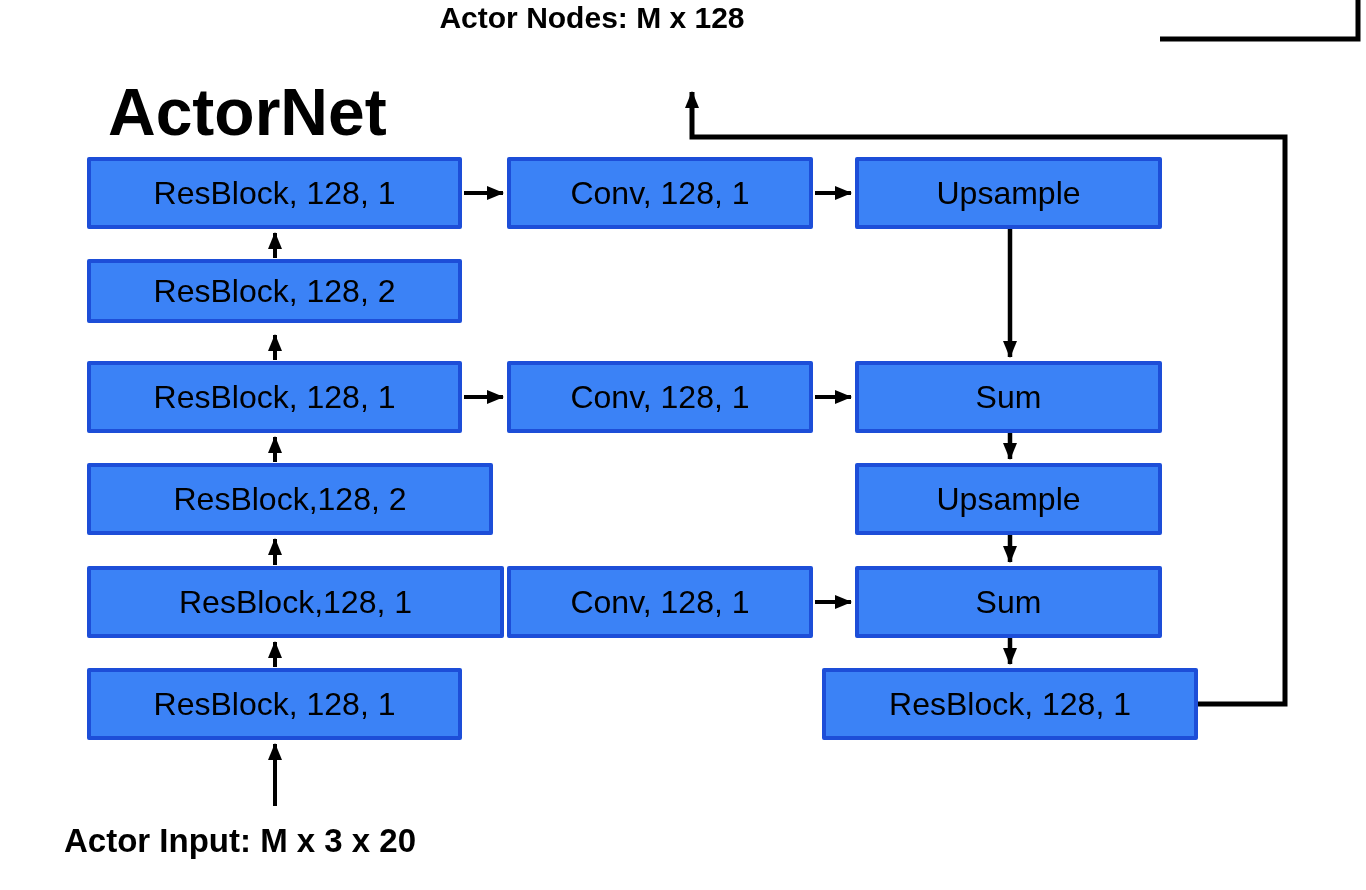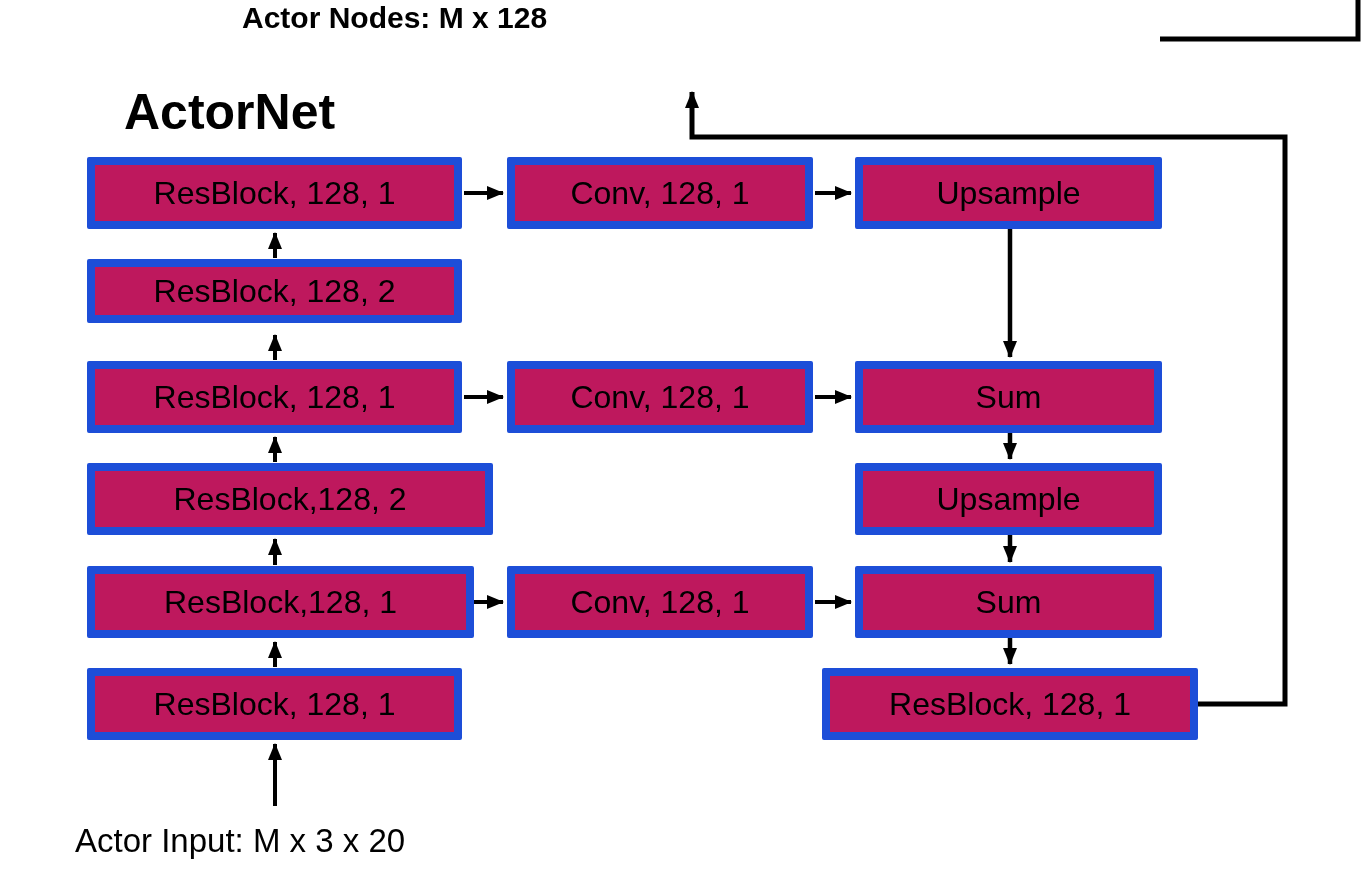--- a/index.html
+++ b/index.html
@@ -2,30 +2,30 @@
 <html><head>
 <meta charset="utf-8">
 <style>
   html,body{margin:0;padding:0;background:#fff}
   .stage{
     position:relative;width:1366px;height:890px;background:#ffffff;
     font-family:"Liberation Sans","DejaVu Sans",sans-serif;color:#000;overflow:hidden;
   }
   .lines{position:absolute;left:0;top:0;width:1366px;height:890px}
   .node{
-    position:absolute;box-sizing:border-box;border:8px solid #1d4ed8;background:#be185d;
+    position:absolute;box-sizing:border-box;border:4px solid #1d4ed8;background:#3b82f6;
     display:flex;align-items:center;justify-content:center;
     font-size:32px;white-space:nowrap;border-radius:2px;
   }
-  .hdr-title{position:absolute;left:242px;top:0px;width:700px;
+  .hdr-title{position:absolute;left:242px;top:0px;width:700px;text-align:center;
     font-size:30px;font-weight:bold;line-height:36px}
   .hdr-sub{position:absolute;left:255px;top:42px;width:870px;text-align:center;
     font-size:33px;line-height:40px}
-  .net-title{position:absolute;left:124px;top:84px;font-size:50px;font-weight:bold;line-height:56px}
-  .input-label{position:absolute;left:75px;top:820px;font-size:33px;font-weight:normal;line-height:42px}
+  .net-title{position:absolute;left:108px;top:84px;font-size:66px;font-weight:bold;line-height:56px}
+  .input-label{position:absolute;left:64px;top:820px;font-size:33px;font-weight:bold;line-height:42px}
   .watermark{position:absolute;left:1036px;top:806px;font-size:38px;line-height:48px;white-space:nowrap}
 </style>
 </head>
 <body>
 
 <div class="stage">
 
   <svg class="lines" viewBox="0 0 1366 890">
     <defs>
       <marker id="ah" markerUnits="userSpaceOnUse" markerWidth="17" markerHeight="14" refX="16" refY="7" orient="auto">
@@ -60,21 +60,21 @@
   </svg>
 
   <div class="hdr-title">Actor Nodes: M x 128</div>
 
   <div class="net-title">ActorNet</div>
 
   <div class="node" style="left:87px;top:157px;width:375px;height:72px">ResBlock, 128, 1</div>
   <div class="node" style="left:87px;top:259px;width:375px;height:64px">ResBlock, 128, 2</div>
   <div class="node" style="left:87px;top:361px;width:375px;height:72px">ResBlock, 128, 1</div>
   <div class="node" style="left:87px;top:463px;width:406px;height:72px">ResBlock,128, 2</div>
-  <div class="node" style="left:87px;top:566px;width:387px;height:72px">ResBlock,128, 1</div>
+  <div class="node" style="left:87px;top:566px;width:417px;height:72px">ResBlock,128, 1</div>
   <div class="node" style="left:87px;top:668px;width:375px;height:72px">ResBlock, 128, 1</div>
 
   <div class="node" style="left:507px;top:157px;width:306px;height:72px">Conv, 128, 1</div>
   <div class="node" style="left:507px;top:361px;width:306px;height:72px">Conv, 128, 1</div>
   <div class="node" style="left:507px;top:566px;width:306px;height:72px">Conv, 128, 1</div>
 
   <div class="node" style="left:855px;top:157px;width:307px;height:72px">Upsample</div>
   <div class="node" style="left:855px;top:361px;width:307px;height:72px">Sum</div>
   <div class="node" style="left:855px;top:463px;width:307px;height:72px">Upsample</div>
   <div class="node" style="left:855px;top:566px;width:307px;height:72px">Sum</div>

